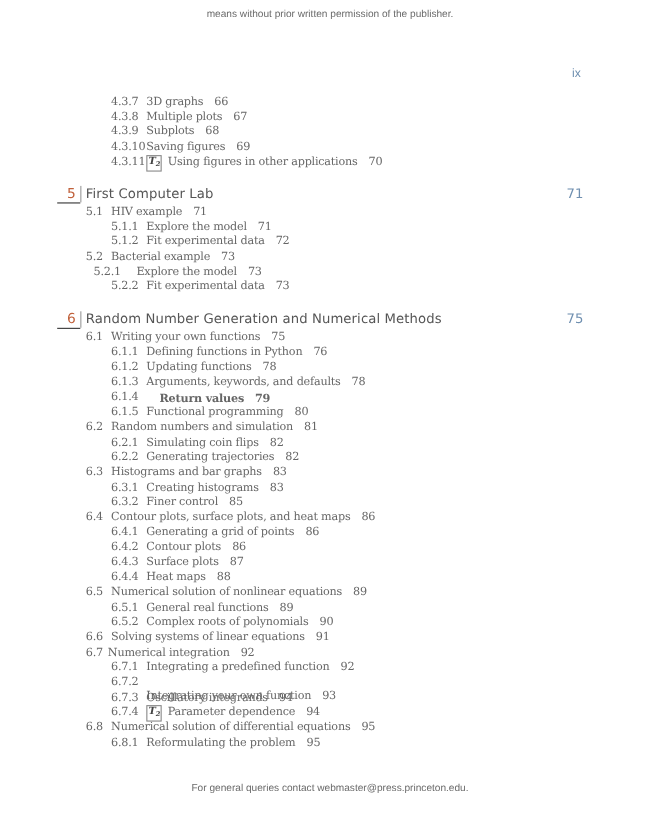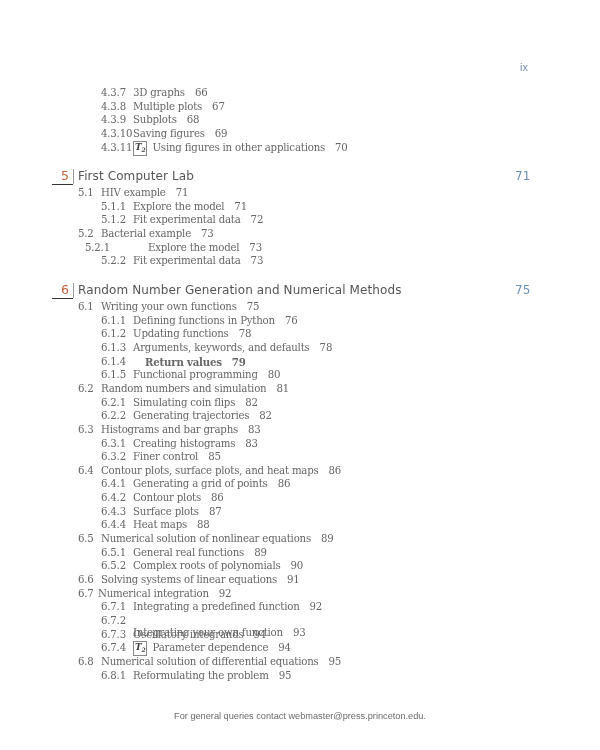--- a/index.html
+++ b/index.html
@@ -131,20 +131,21 @@
       font-family: "DejaVu Sans", sans-serif;
       font-size: 12px;
       line-height: 16px;
       color: #6f8fb0;
     }
   </style>
 </head>
 <body>
 
 <div class="copyright">
+  <div>means without prior written permission of the publisher.</div>
 </div>
 
 <div class="page-number">ix</div>
 
 <div id="toc">
     <div class="toc-row" style="top: 86px;">
       <span class="num" style="left: 101px;">4.3.7</span>
       <span class="title" style="left: 133px; text-align: right;"><span>3D graphs</span><span class="pg">66</span></span>
     </div>
     <div class="toc-row" style="top: 99.65px;">
@@ -181,21 +182,21 @@
     <div class="toc-row" style="top: 213.3px;">
       <span class="num" style="left: 101px;">5.1.2</span>
       <span class="title" style="left: 133px;"><span>Fit experimental data</span><span class="pg">72</span></span>
     </div>
     <div class="toc-row" style="top: 226.95px;">
       <span class="num" style="left: 78px;">5.2</span>
       <span class="title" style="left: 101px;"><span>Bacterial example</span><span class="pg">73</span></span>
     </div>
     <div class="toc-row" style="top: 240.6px;">
       <span class="num" style="left: 85px;">5.2.1</span>
-      <span class="title" style="left: 148px;"><span>Explore the model</span><span class="pg">73</span></span>
+      <span class="title" style="left: 124px;"><span>Explore the model</span><span class="pg">73</span></span>
     </div>
     <div class="toc-row" style="top: 254.25px;">
       <span class="num" style="left: 101px;">5.2.2</span>
       <span class="title" style="left: 133px;"><span>Fit experimental data</span><span class="pg">73</span></span>
     </div>
     <div class="chapter-row" style="top: 282px;">
       <span class="chapter-num">6</span>
       <span class="chapter-underline"></span>
       <span class="chapter-divider"></span>
       <span class="chapter-title">Random Number Generation and Numerical Methods</span>

